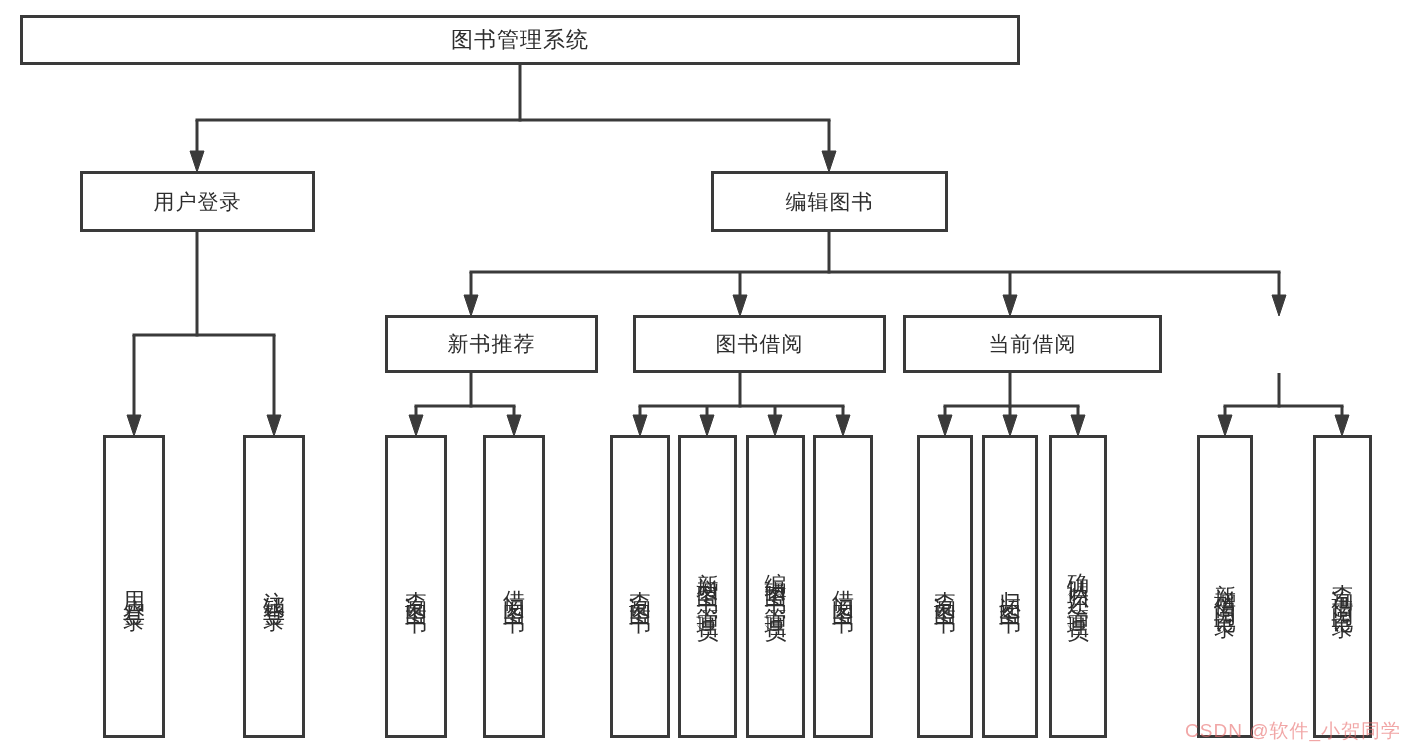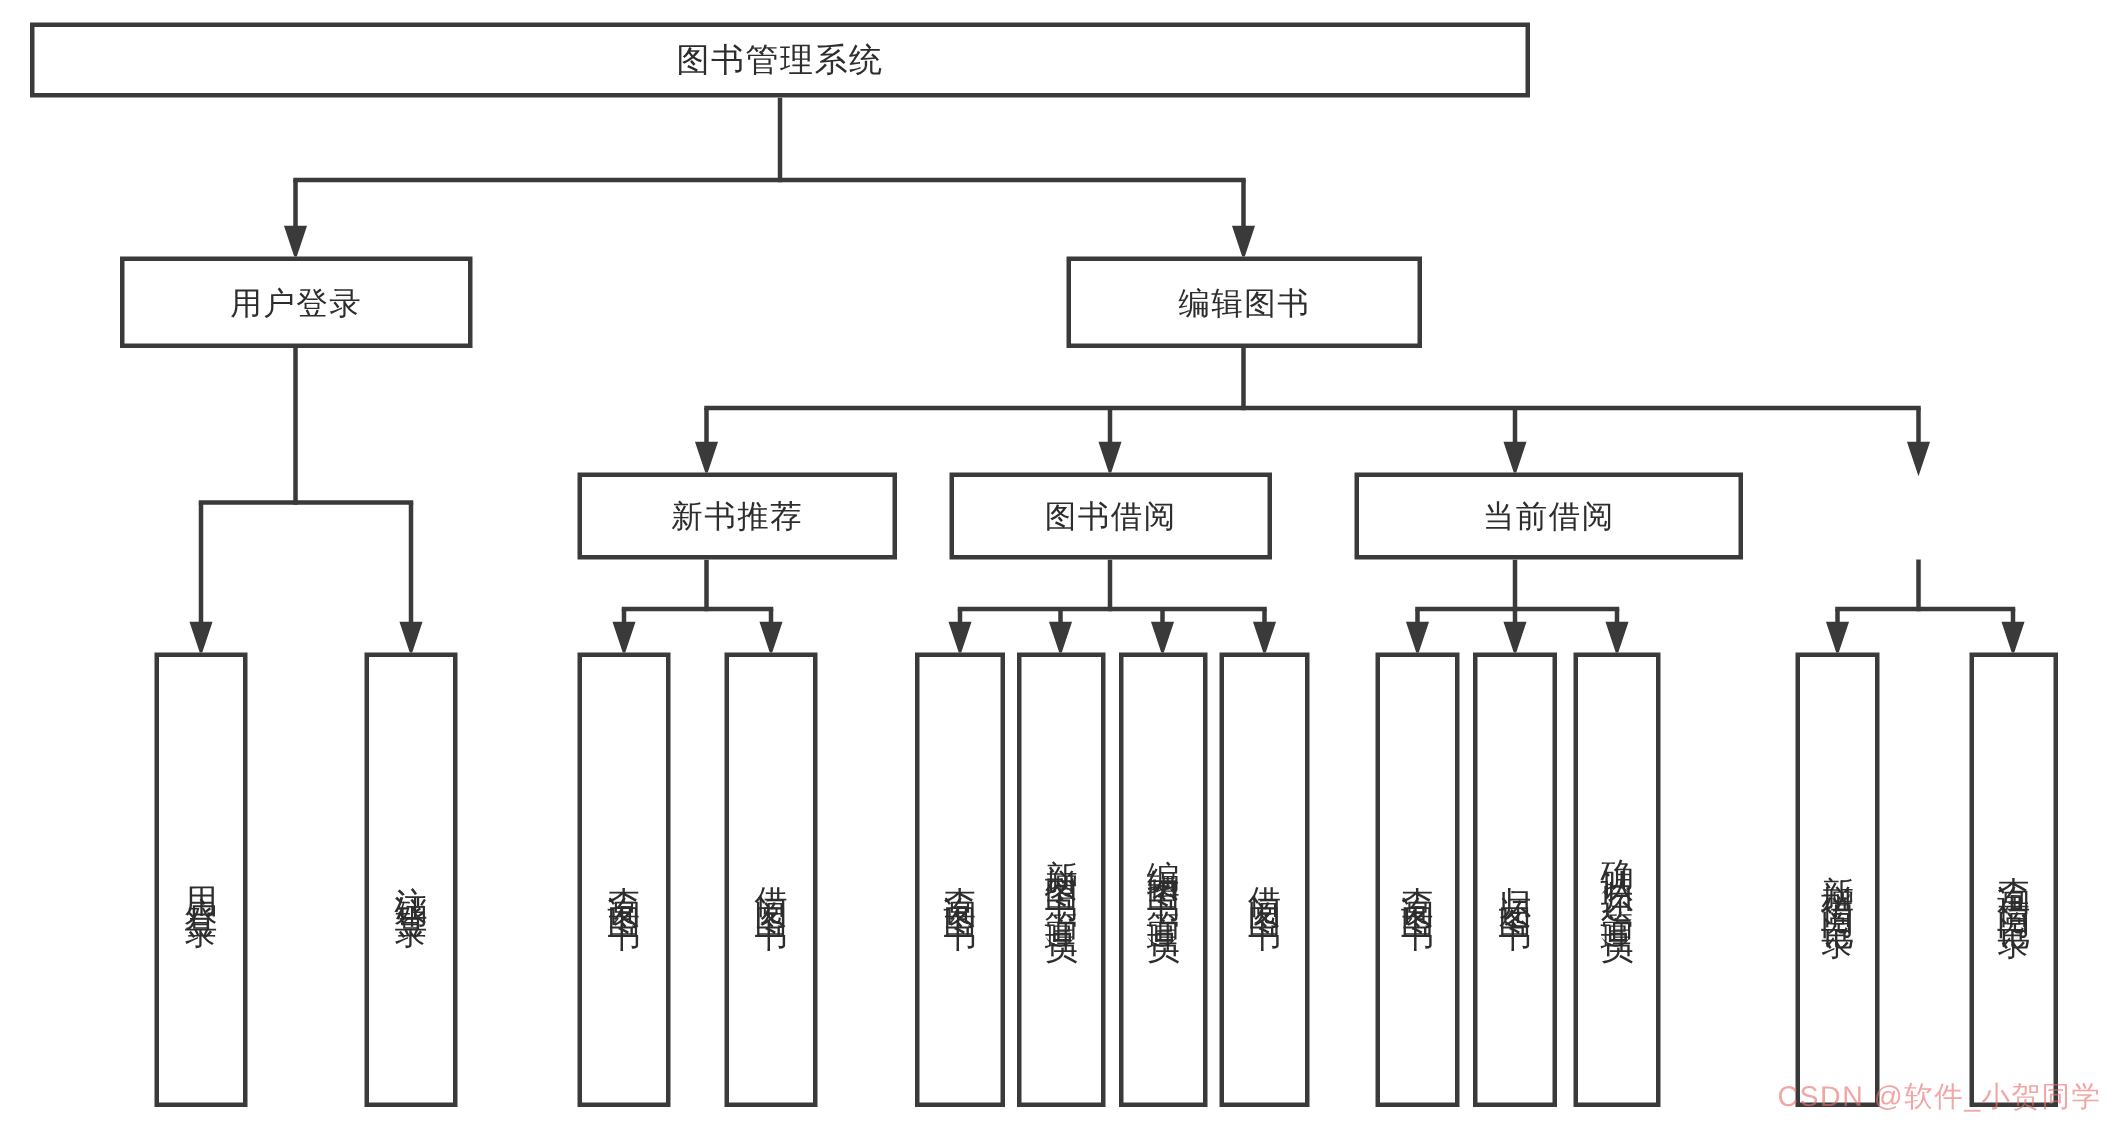--- a/index.html
+++ b/index.html
@@ -114,21 +114,21 @@
   <div class="node" style="left:80px;top:171px;width:235px;height:61px;">
     <span class="h-label">用户登录</span>
   </div>
   <div class="node" style="left:711px;top:171px;width:237px;height:61px;">
     <span class="h-label">编辑图书</span>
   </div>
 
   <div class="node" style="left:365px;top:315px;width:213px;height:58px;margin-left:20px;">
     <span class="h-label">新书推荐</span>
   </div>
-  <div class="node" style="left:633px;top:315px;width:215px;height:58px;">
+  <div class="node" style="left:633px;top:315px;width:253px;height:58px;">
     <span class="h-label">图书借阅</span>
   </div>
   <div class="node" style="left:903px;top:315px;width:259px;height:58px;">
     <span class="h-label">当前借阅</span>
   </div>
 
   <div class="node leaf" style="left:103px;top:435px;width:62px;height:303px;">
     <span class="v-label">用户登录</span>
   </div>
   <div class="node leaf" style="left:243px;top:435px;width:62px;height:303px;">

